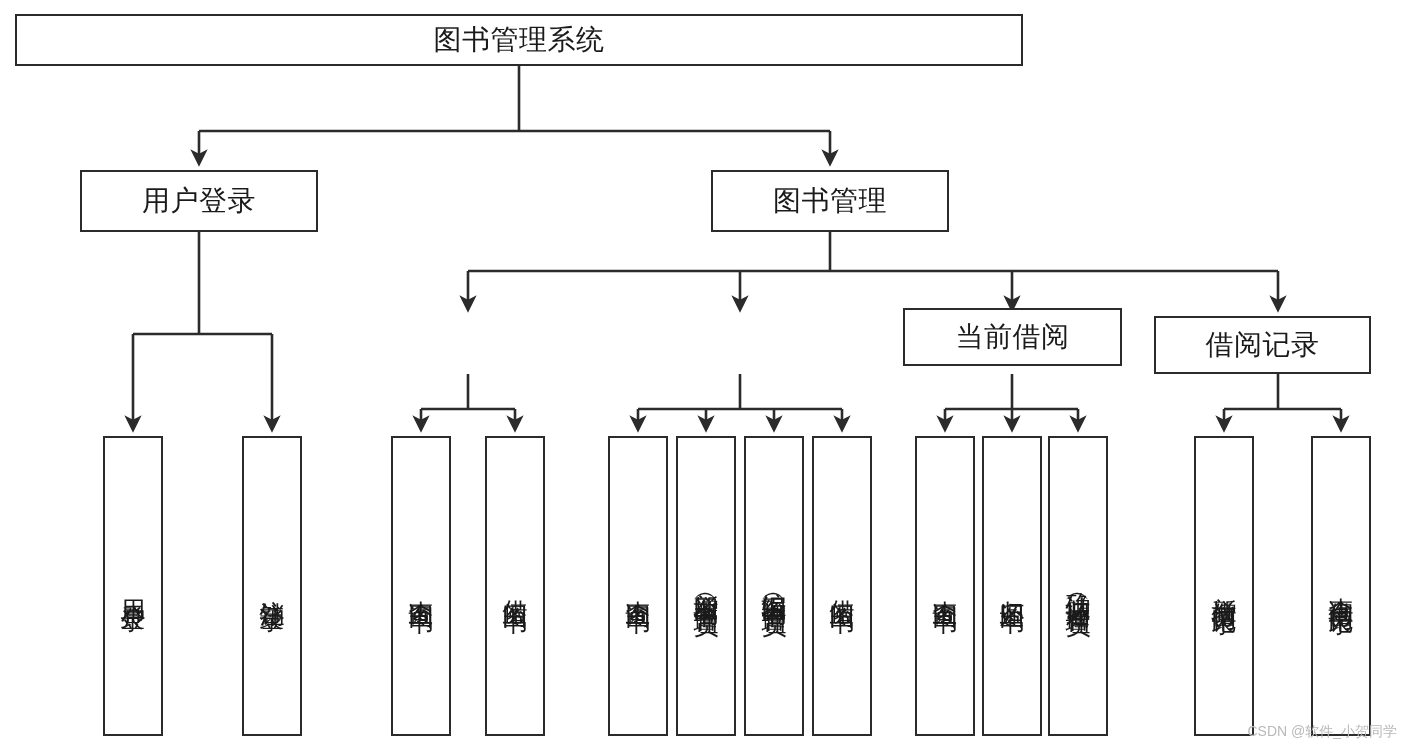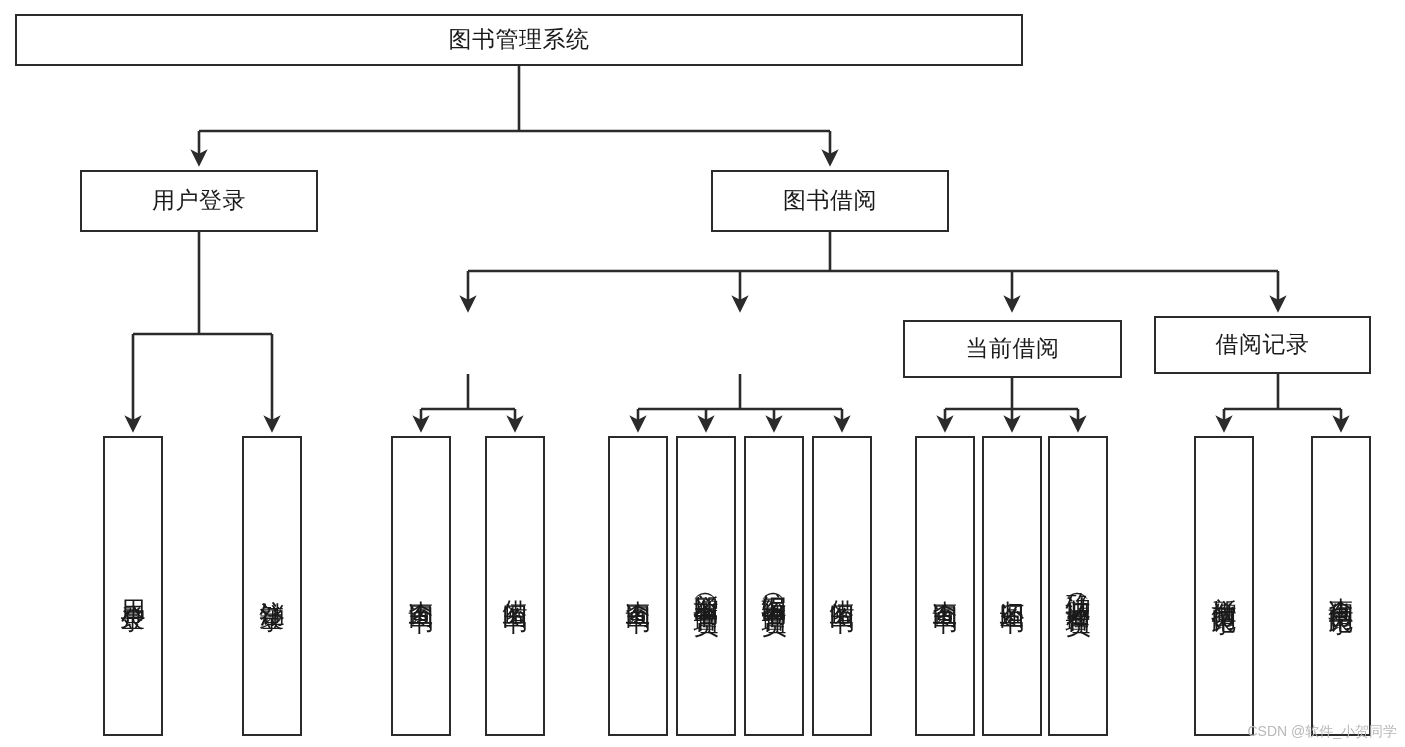--- a/index.html
+++ b/index.html
@@ -36,21 +36,21 @@
     color: #1a1a1a;
     z-index: 2;
   }
   .node .lbl {
     display: block;
     text-align: center;
     line-height: 1.18;
     letter-spacing: 0.5px;
   }
   .node.horiz .lbl {
-    font-size: 23px;
+    font-size: 28px;
     white-space: nowrap;
   }
   .node.vert {
     align-items: center;
     justify-content: center;
     padding: 6px 0;
   }
   .node.vert .lbl {
     writing-mode: vertical-rl;
     text-orientation: upright;
@@ -126,24 +126,24 @@
   </svg>
 
   <div class="node horiz" style="left:15px; top:14px; width:1008px; height:52px;">
     <span class="lbl">图书管理系统</span>
   </div>
 
   <div class="node horiz" style="left:80px; top:170px; width:238px; height:62px;">
     <span class="lbl">用户登录</span>
   </div>
   <div class="node horiz" style="left:711px; top:170px; width:238px; height:62px;">
-    <span class="lbl">图书借阅</span>
+    <span class="lbl">图书管理</span>
   </div>
 
-  <div class="node horiz" style="left:903px; top:320px; width:219px; height:58px;">
+  <div class="node horiz" style="left:903px; top:308px; width:219px; height:58px;">
     <span class="lbl">当前借阅</span>
   </div>
   <div class="node horiz" style="left:1154px; top:316px; width:217px; height:58px;">
     <span class="lbl">借阅记录</span>
   </div>
 
   <div class="node vert" style="left:103px; top:436px; width:60px; height:300px;">
     <span class="lbl">用户登录</span>
   </div>
   <div class="node vert" style="left:242px; top:436px; width:60px; height:300px;">

